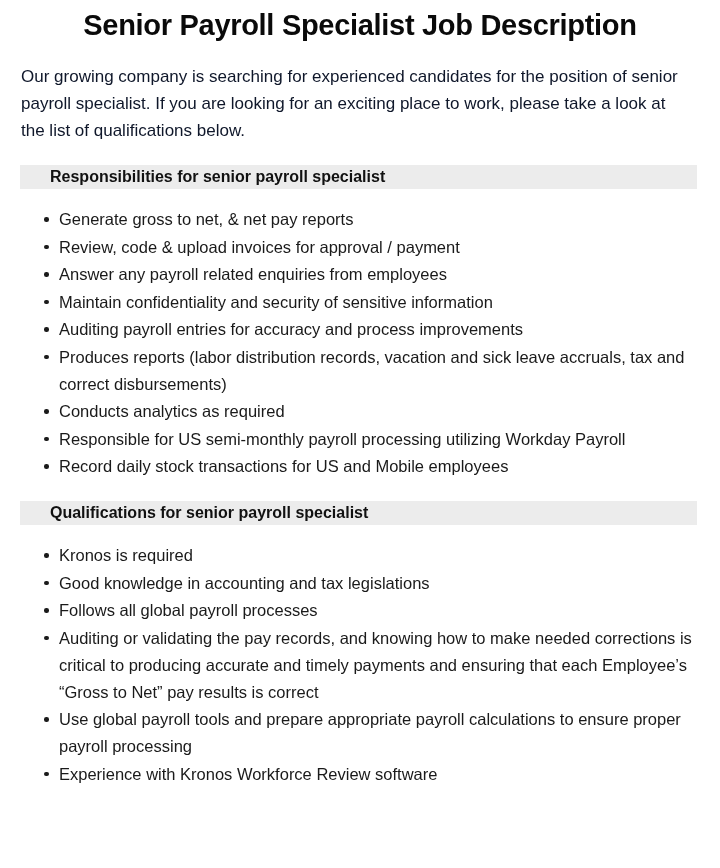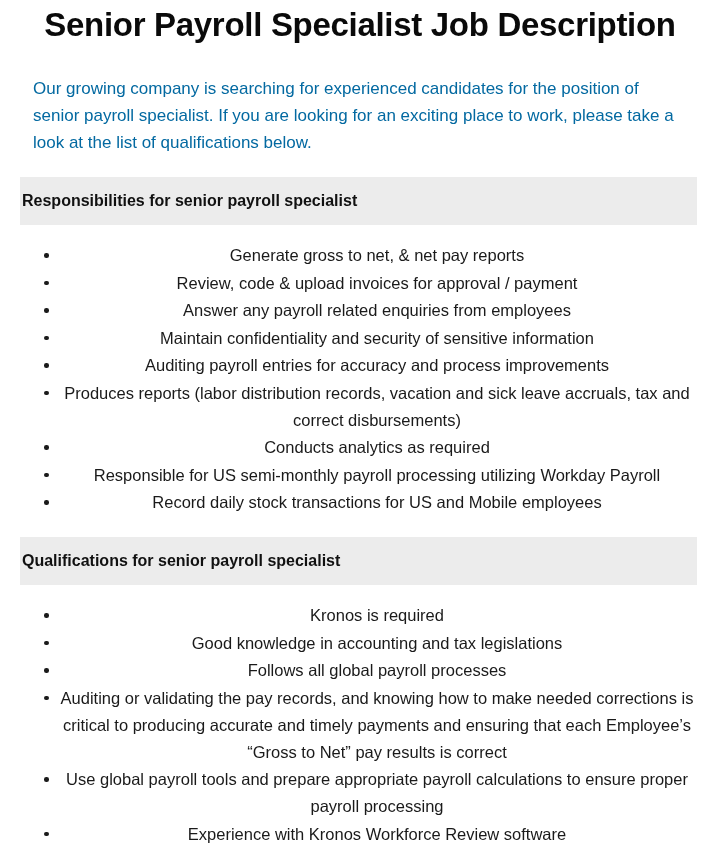--- a/index.html
+++ b/index.html
@@ -13,61 +13,60 @@
     font-family: "Liberation Sans", sans-serif;
     color: #111111;
     overflow: hidden;
   }
   .page {
     width: 720px;
     box-sizing: border-box;
     padding: 0;
   }
   .doc-title {
-    font-size: 33px;
+    font-size: 29px;
     font-weight: bold;
     letter-spacing: -0.3px;
     text-align: center;
     color: #0a0a0a;
     margin: 0;
     padding: 5px 20px 0 20px;
     line-height: 40px;
   }
   .intro {
     font-size: 17px;
     line-height: 27px;
-    color: #0369a1;
-    margin: 12px;
+    color: #0f172a;
+    margin: 0;
     padding: 18px 30px 0 21px;
     text-align: left;
   }
   .section {
     margin: 0;
     padding: 0;
   }
   .section-header {
     background: #ececec;
     margin: 21px 23px 0 20px;
-    padding: 11px 0 11px 2px;
+    padding: 11px 0 11px 30px;
     box-sizing: border-box;
-    height: 48px;
+    height: 24px;
     display: flex;
     align-items: center;
   }
   .section-header-text {
     font-size: 16px;
     font-weight: bold;
     color: #111111;
     line-height: 18px;
   }
   ul.bullets {
     list-style: none;
     margin: 0;
     padding: 17px 25px 0 44px;
-    text-align: center;
   }
   ul.bullets li {
     position: relative;
     font-size: 16.5px;
     line-height: 27px;
     color: #1a1a1a;
     padding-left: 15px;
     margin: 0 0 0.5px 0;
   }
   ul.bullets li::before {

